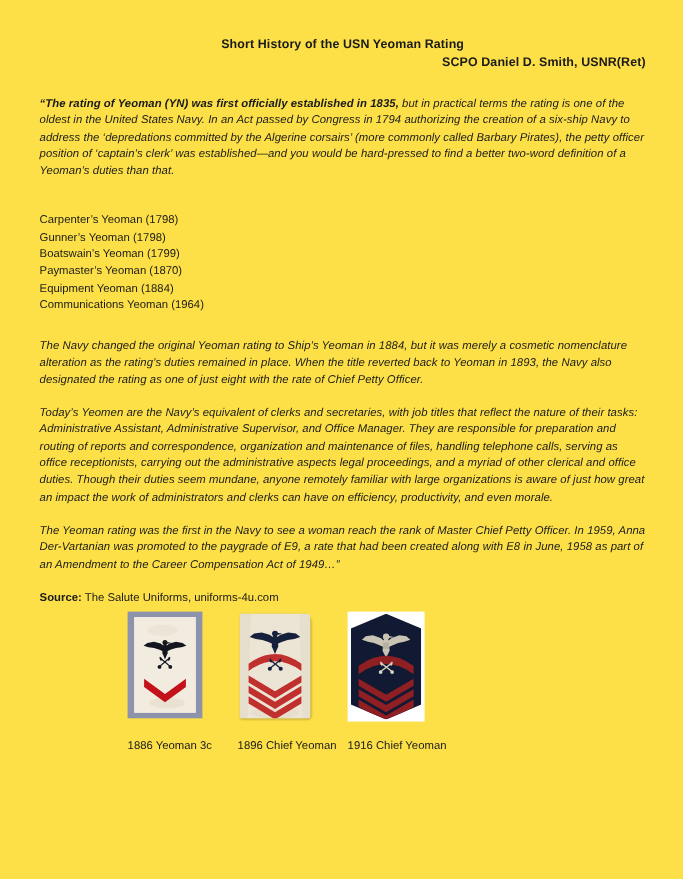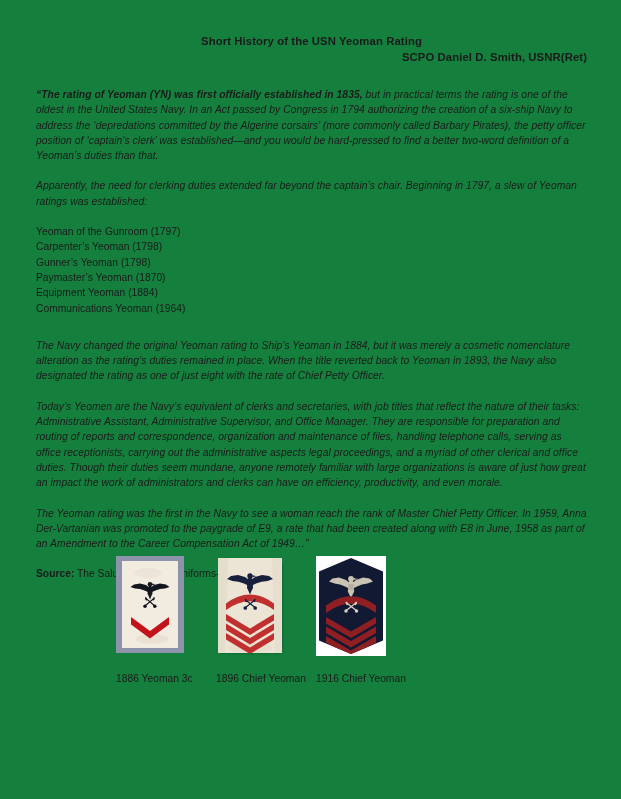--- a/index.html
+++ b/index.html
@@ -11,21 +11,21 @@
     width: 621px;
     height: 799px;
     overflow: hidden;
     font-family: "Liberation Sans", sans-serif;
     color: #1a1a1a;
   }
   .page {
     position: relative;
     width: 621px;
     height: 799px;
-    background: #15803d;
+    background: #fde047;
     box-sizing: border-box;
   }
   .content {
     position: absolute;
     left: 36px;
     top: 0;
     width: 551px;
   }
 
   
@@ -176,28 +176,27 @@
 
     <h1 class="doc-title">Short History of the USN Yeoman Rating</h1>
     <h2 class="doc-subtitle">SCPO Daniel D. Smith, USNR(Ret)</h2>
 
     <div class="gap-lg"></div>
 
     <p class="body-para"><span class="lead-bold">“The rating of Yeoman (YN) was first officially established in 1835,</span><span> but in practical terms the rating is one of the oldest in the United States Navy. In an Act passed by Congress in 1794 authorizing the creation of a six-ship Navy to address the ‘depredations committed by the Algerine corsairs’ (more commonly called Barbary Pirates), the petty officer position of ‘captain’s clerk’ was established—and you would be hard-pressed to find a better two-word definition of a Yeoman’s duties than that.</span></p>
 
     <div class="gap-md"></div>
 
-    <p class="body-para">Apparently, the need for clerking duties extended far beyond the captain’s chair. Beginning in 1797, a slew of Yeoman ratings was established:</p>
 
     <div class="gap-md"></div>
 
     <ul class="ratings-list">
-      <li>Yeoman of the Gunroom (1797)</li>
       <li>Carpenter’s Yeoman (1798)</li>
       <li>Gunner’s Yeoman (1798)</li>
+      <li>Boatswain’s Yeoman (1799)</li>
       <li>Paymaster’s Yeoman (1870)</li>
       <li>Equipment Yeoman (1884)</li>
       <li>Communications Yeoman (1964)</li>
     </ul>
 
     <div class="gap-lg"></div>
 
     <p class="body-para">The Navy changed the original Yeoman rating to Ship’s Yeoman in 1884, but it was merely a cosmetic nomenclature alteration as the rating’s duties remained in place. When the title reverted back to Yeoman in 1893, the Navy also designated the rating as one of just eight with the rate of Chief Petty Officer.</p>
 
     <div class="gap-md"></div>

